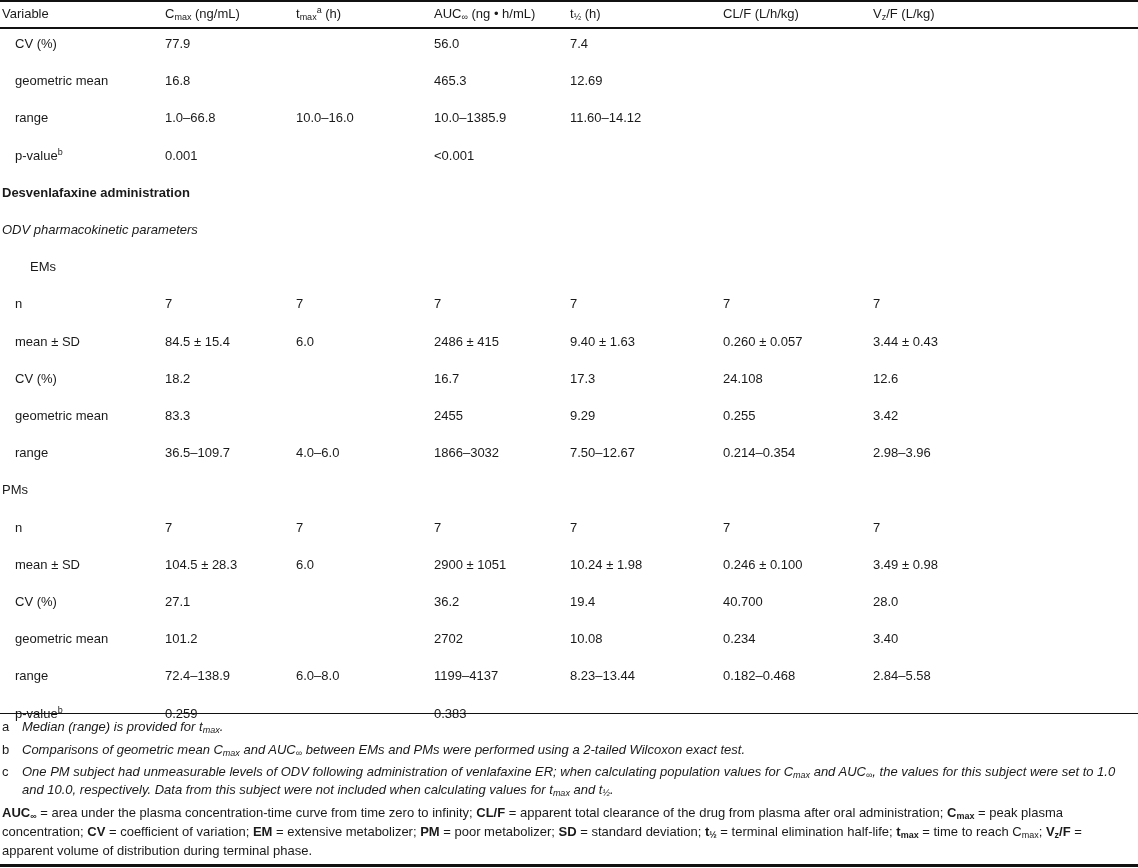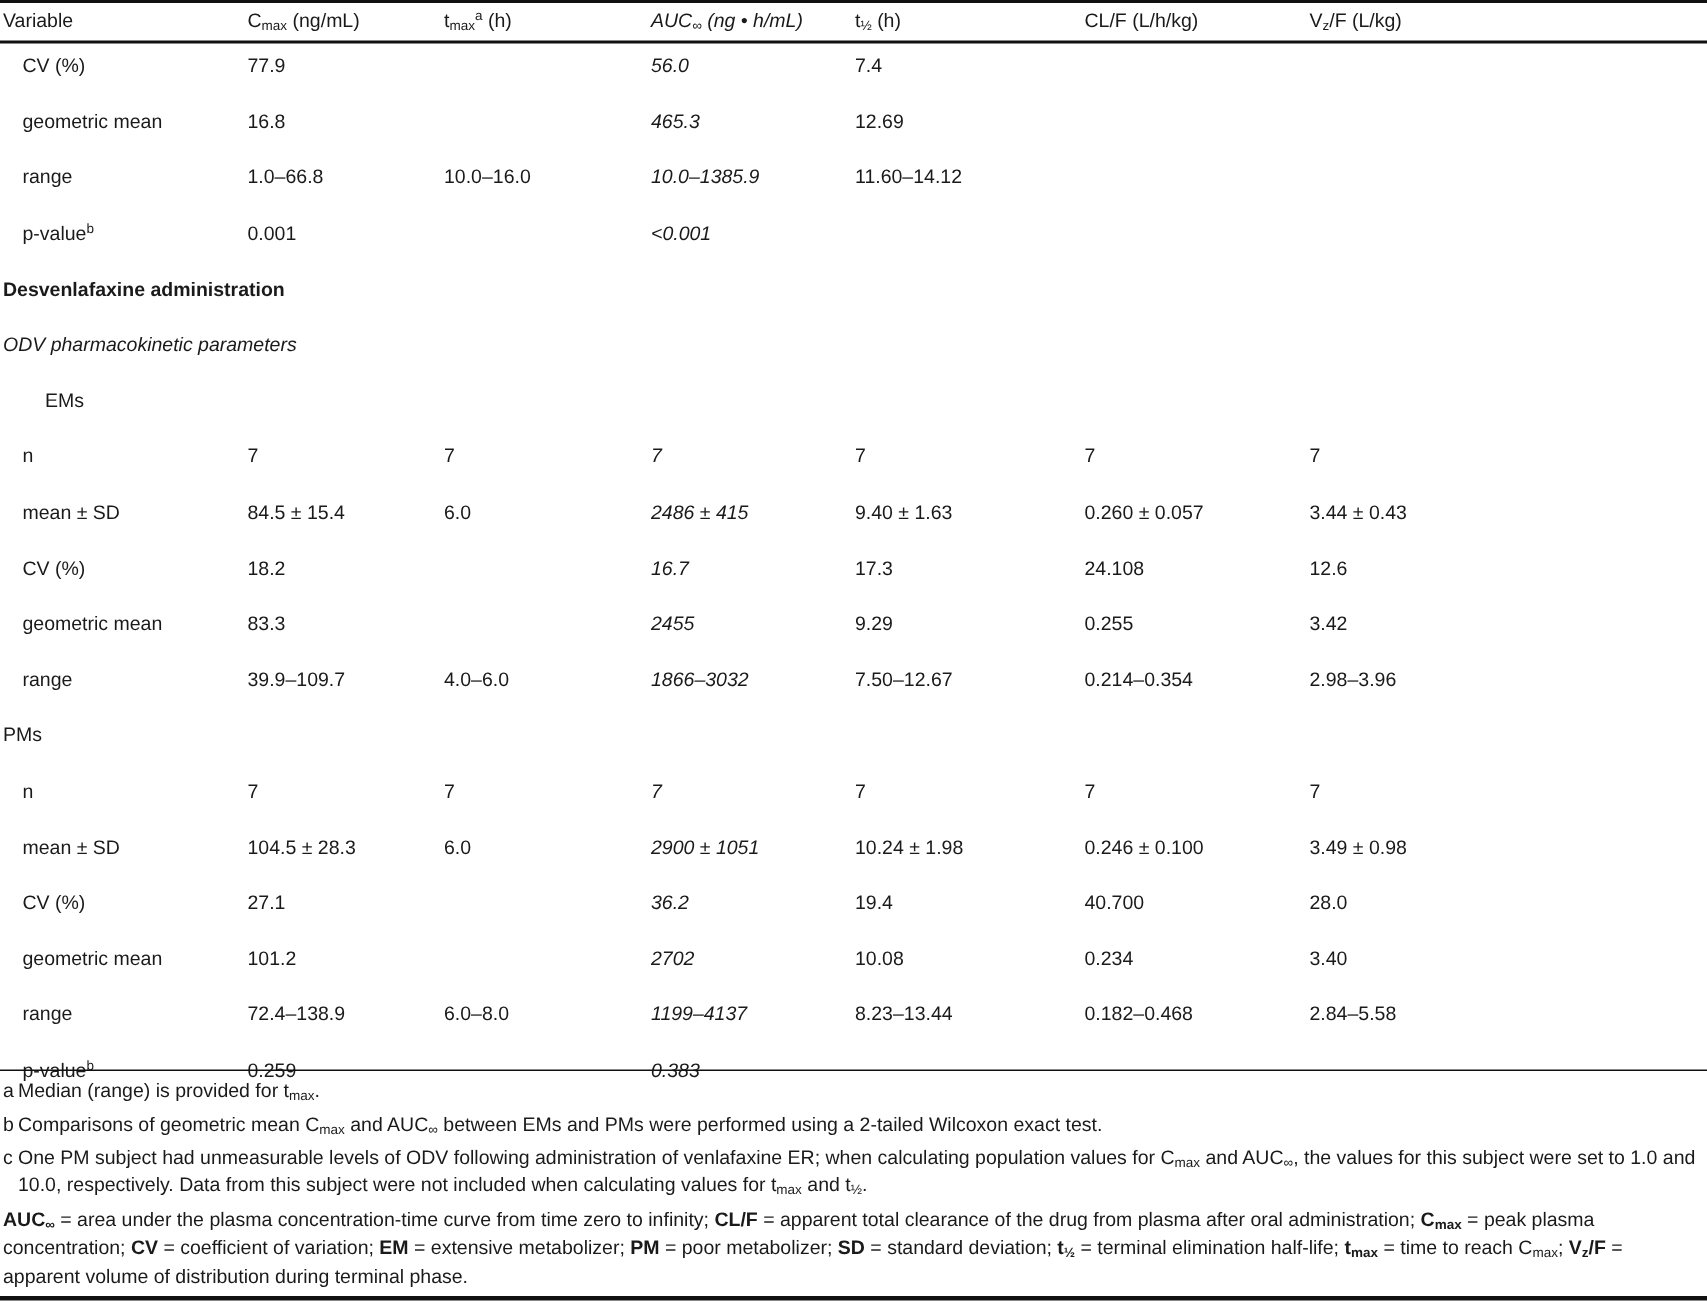--- a/index.html
+++ b/index.html
@@ -12,35 +12,35 @@
   .head-rule { position: absolute; left: 0; right: 0; top: 27px; height: 2px; background: #111; }
   .data-rule { position: absolute; left: 0; right: 0; top: 713px; height: 1px; background: #111; }
   .bottom-rule { position: absolute; left: 0; right: 0; top: 864px; height: 3px; background: #111; }
 
   .row { position: absolute; left: 0; right: 0; height: 20px; white-space: nowrap; }
   .cell { position: absolute; top: 0; line-height: 20px; }
   .c0 { left: 2px; }
   .c0.indent { left: 15px; }
   .c1 { left: 165px; }
   .c2 { left: 296px; }
-  .c3 { left: 434px; font-style: italic; }
+  .c3 { left: 434px; }
   .c4 { left: 570px; }
   .c5 { left: 723px; }
   .c6 { left: 873px; }
 
   .hdr { top: 4px; }
   .bold { font-weight: bold; }
   .ital { font-style: italic; }
   sub, sup { font-size: 9px; line-height: 0; }
   sub { vertical-align: -2px; }
   sup { vertical-align: 5px; }
 
   .fn { position: absolute; left: 0; right: 0; font-size: 13px; line-height: 18px; }
   .fn .mark { position: absolute; left: 2px; }
-  .fn .txt { position: absolute; left: 12px; right: 4px; }
+  .fn .txt { position: absolute; left: 22px; right: 4px; font-style: italic; }
   .abbr { position: absolute; left: 2px; right: 4px; top: 803px; font-size: 13px; line-height: 19px; }
 </style>
 </head>
 <body>
 
 <div class="top-rule"></div>
 
 <div class="row hdr">
   <span class="cell c0">Variable</span>
   <span class="cell c1"><span>C</span><sub>max</sub><span> (ng/mL)</span></span>
@@ -130,21 +130,21 @@
       <span class="cell c0 indent"><span>geometric mean</span></span>
       <span class="cell c1">83.3</span>
       <span class="cell c2"></span>
       <span class="cell c3">2455</span>
       <span class="cell c4">9.29</span>
       <span class="cell c5">0.255</span>
       <span class="cell c6">3.42</span>
     </div>
     <div class="row" style="top: 443px;">
       <span class="cell c0 indent"><span>range</span></span>
-      <span class="cell c1">39.9–109.7</span>
+      <span class="cell c1">36.5–109.7</span>
       <span class="cell c2">4.0–6.0</span>
       <span class="cell c3">1866–3032</span>
       <span class="cell c4">7.50–12.67</span>
       <span class="cell c5">0.214–0.354</span>
       <span class="cell c6">2.98–3.96</span>
     </div>
     <div class="row" style="top: 480px;">
       <span class="cell c0">PMs</span>
     </div>
     <div class="row" style="top: 518px;">

